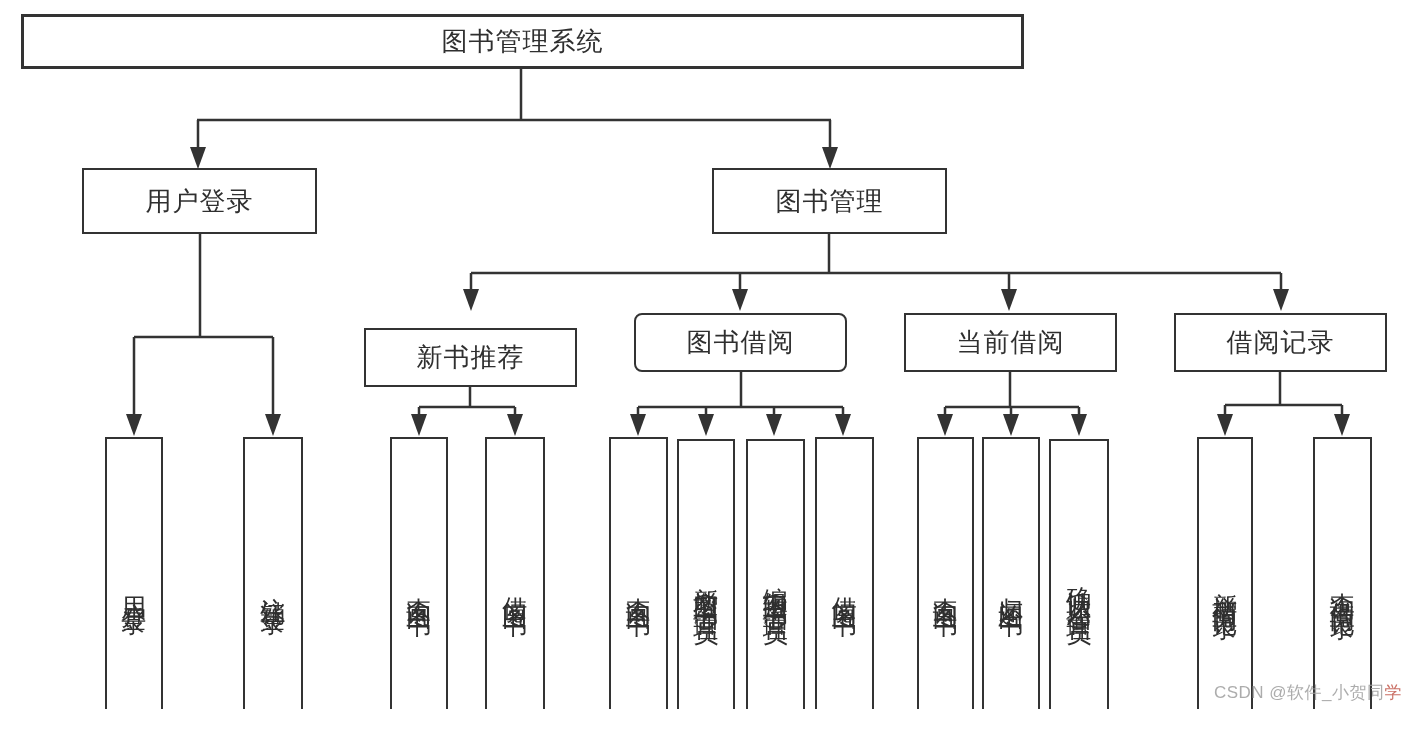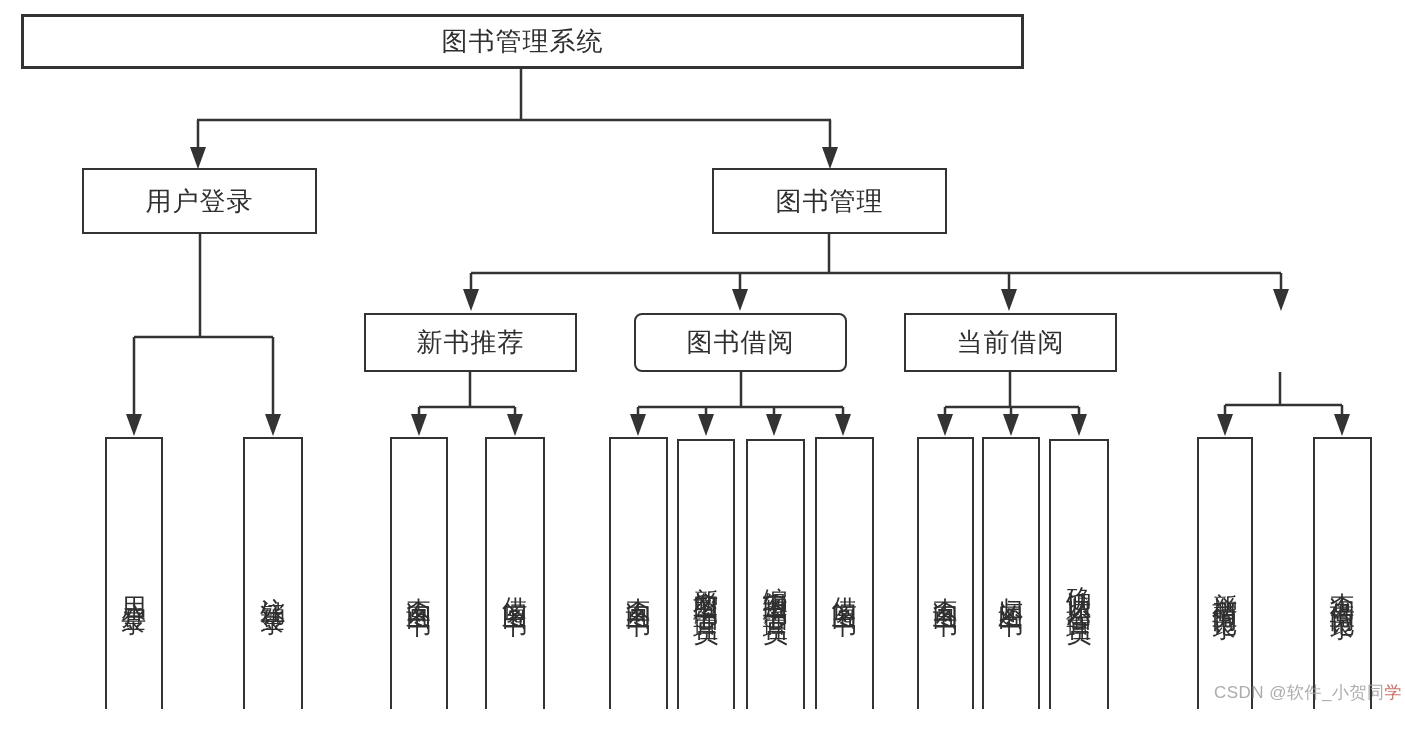--- a/index.html
+++ b/index.html
@@ -134,29 +134,32 @@
     <span>图书管理系统</span>
   </div>
 
   <div class="node h-node" style="left:82px; top:168px; width:235px; height:66px;">
     <span>用户登录</span>
   </div>
   <div class="node h-node" style="left:712px; top:168px; width:235px; height:66px;font-family:Liberation Mono, monospace;">
     <span>图书管理</span>
   </div>
 
-  <div class="node h-node" style="left:364px; top:313px; width:213px; height:59px;">
+  <div class="node h-node" style="left:364px; top:328px; width:213px; height:59px;">
     <span>新书推荐</span>
   </div>
   <div class="node h-node" style="left:634px; top:313px; width:213px; height:59px;border-radius:8px;">
     <span>图书借阅</span>
   </div>
   <div class="node h-node" style="left:904px; top:313px; width:213px; height:59px;text-align:center;">
     <span>当前借阅</span>
   </div>
+  <div class="node h-node" style="left:1174px; top:313px; width:213px; height:59px;">
+    <span>借阅记录</span>
+  </div>
 
   <div class="node v-node" style="left:105px; top:437px; width:58px; height:300px;">
     <span>用户登录</span>
   </div>
   <div class="node v-node" style="left:243px; top:437px; width:60px; height:300px;">
     <span>注销登录</span>
   </div>
   <div class="node v-node" style="left:390px; top:437px; width:58px; height:300px;">
     <span>查询图书</span>
   </div>

